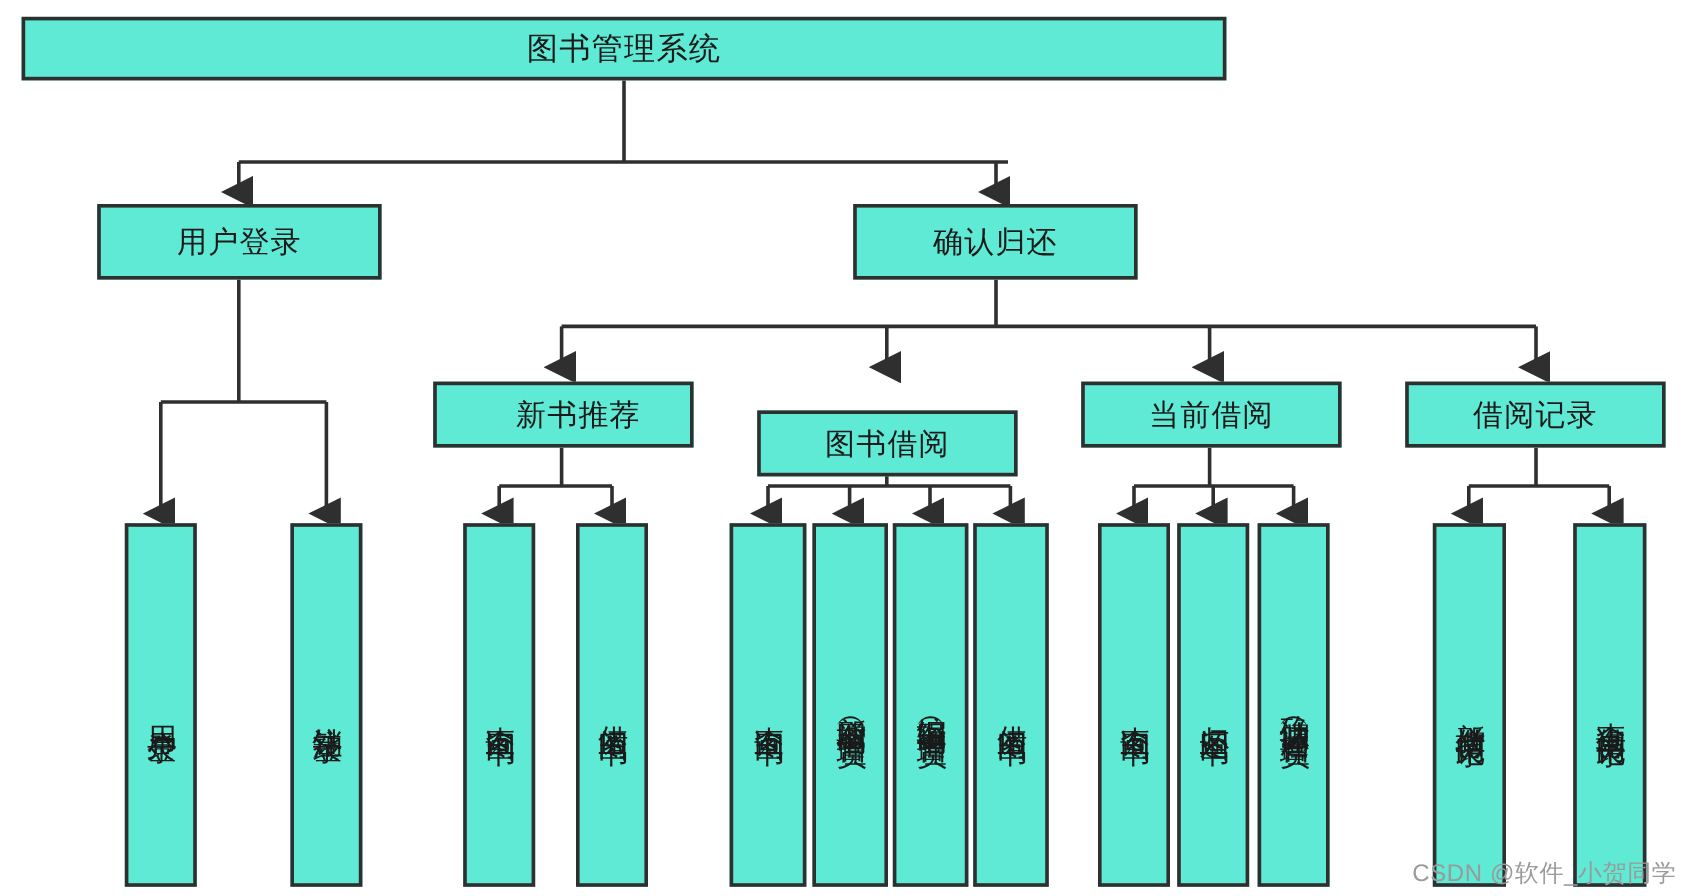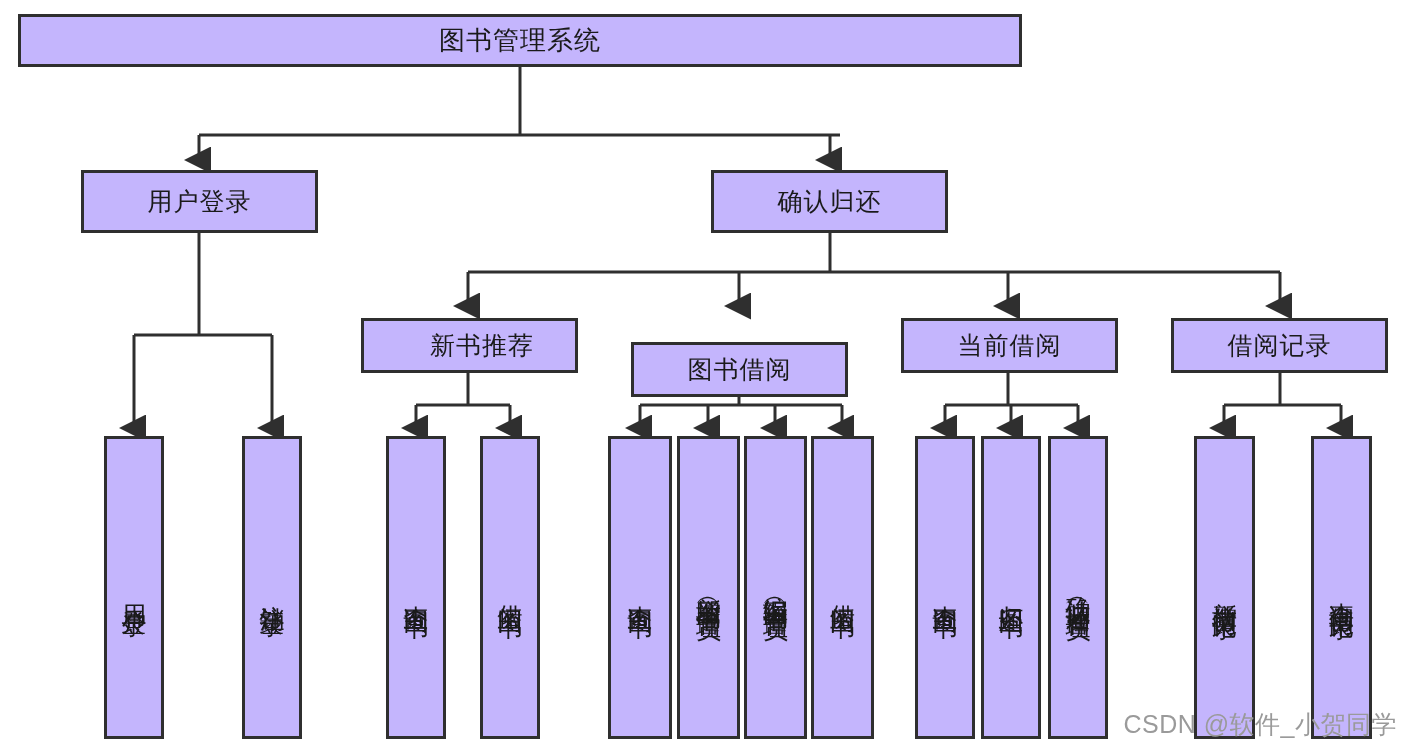--- a/index.html
+++ b/index.html
@@ -21,21 +21,21 @@
     position: absolute;
     left: 0;
     top: 0;
     width: 1405px;
     height: 747px;
     pointer-events: none;
   }
   .node {
     position: absolute;
     box-sizing: border-box;
-    background: #c4b5fd;
+    background: #5eead4;
     border: 3px solid #2f2f2f;
     display: flex;
     align-items: center;
     justify-content: center;
     color: #1a1a1a;
   }
   .node.horiz {
     font-size: 25px;
     letter-spacing: 1px;
   }
@@ -52,21 +52,21 @@
     text-orientation: upright;
     white-space: nowrap;
   }
   .node.root {
     font-size: 26px;
   }
   .watermark {
     position: absolute;
     right: 8px;
     bottom: 6px;
-    font-size: 25px;
+    font-size: 20px;
     color: #9a9a9a;
     white-space: nowrap;
     letter-spacing: 0.5px;
   }
 </style>
 </head>
 <body>
 
 <div id="canvas">
 

